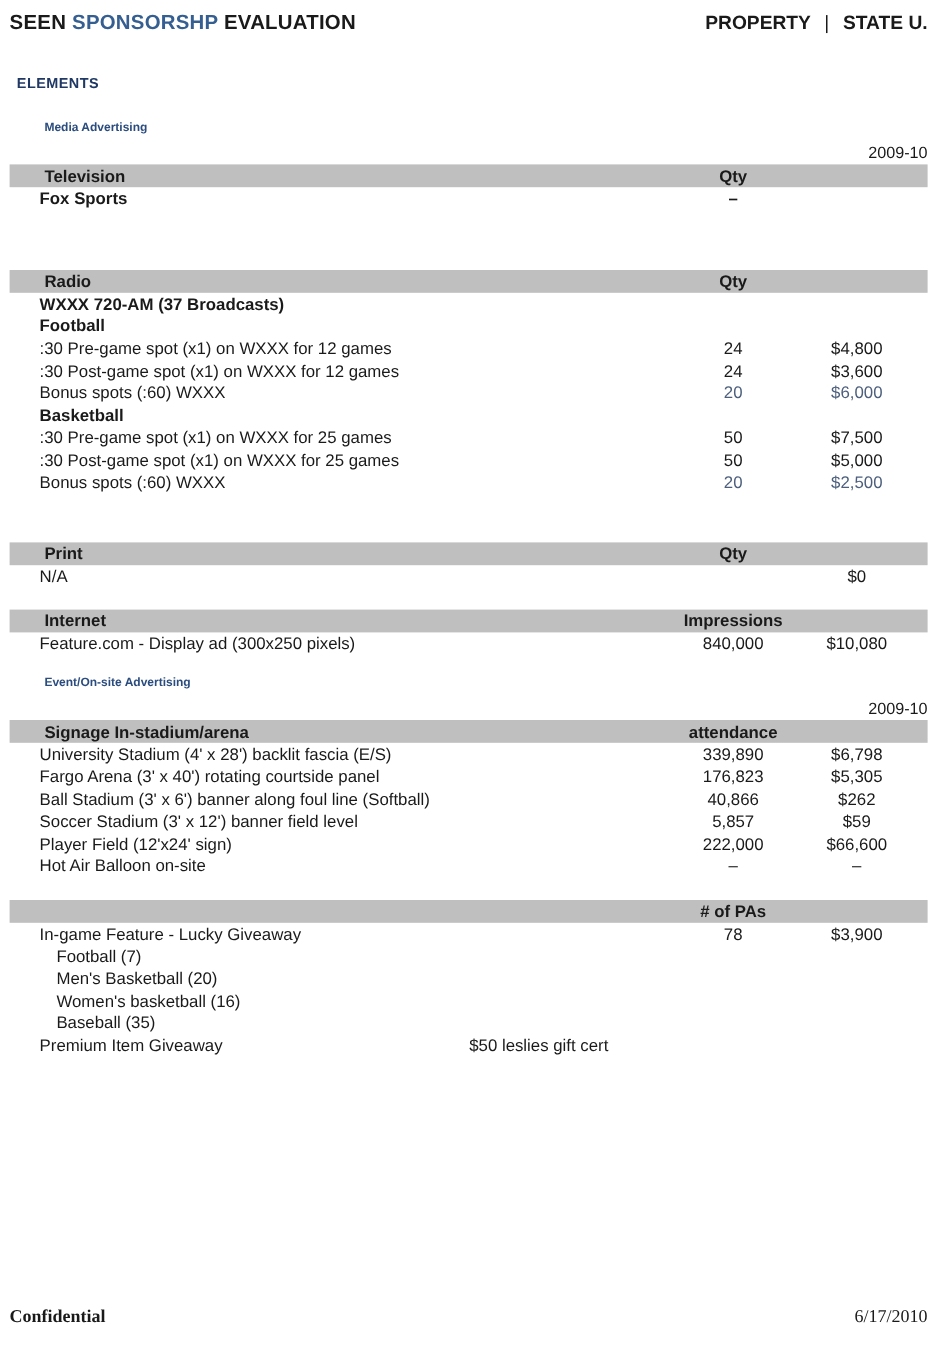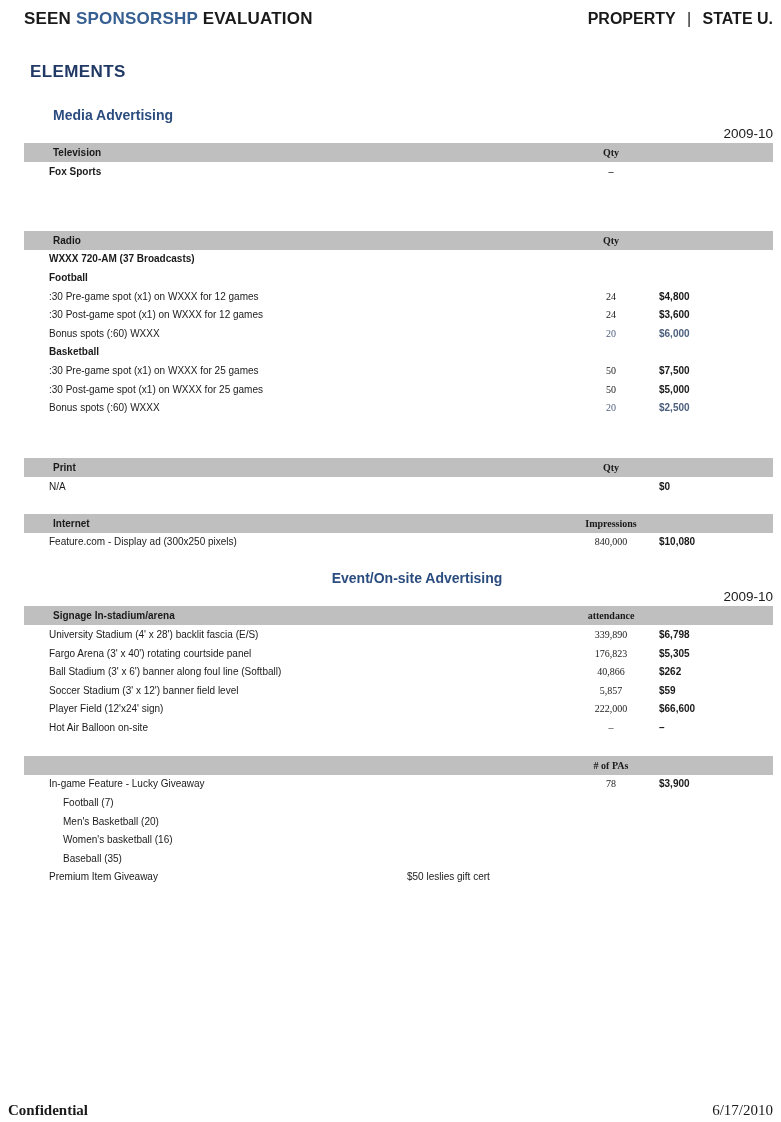--- a/index.html
+++ b/index.html
@@ -6,58 +6,58 @@
     --ink:#1a1a1a;
     --accent:#365F91;
     --navy:#1F3864;
     --headblue:#2B4C7E;
     --bluenum:#4D5F7D;
     --bar:#BFBFBF;
   }
   *{box-sizing:border-box;margin:0;padding:0;}
   html,body{background:#ffffff;}
   body{font-family:"Liberation Sans", sans-serif;color:var(--ink);}
-  .page{position:relative;width:781px;height:1122px;background:#fff;overflow:hidden;padding-left:16px;}
+  .page{position:relative;width:781px;height:1122px;background:#fff;overflow:hidden;}
 
   
   .top-header{display:flex;justify-content:space-between;align-items:baseline;padding:9px 8px 0 8px;}
   .report-title{font-size:17px;font-weight:600;letter-spacing:.2px;white-space:nowrap;}
   .report-title .accent{color:var(--accent);}
   .property-title{font-size:16px;font-weight:600;white-space:nowrap;}
   .property-title .pipe{padding:0 7px;font-weight:400;}
 
   
-  .page-title{margin:33px 0 0 14px;font-size:17px;font-weight:bold;color:var(--navy);letter-spacing:.4px;}
-
-  
-  .section-heading{margin:25px 0 0 37px;font-size:14px;font-weight:bold;color:var(--headblue);height:18px;}
+  .page-title{margin:33px 0 0 14px;font-size:12px;font-weight:bold;color:var(--navy);letter-spacing:.4px;}
+
+  
+  .section-heading{margin:25px 0 0 37px;font-size:10px;font-weight:bold;color:var(--headblue);height:18px;}
   .season{height:18px;line-height:18px;text-align:right;padding-right:8px;font-size:13.5px;}
 
   
   .tbl{margin:0 8px;}
-  .bar,.row{display:flex;align-items:center;padding-right:4px;font-size:10px;white-space:nowrap;}
+  .bar,.row{display:flex;align-items:center;padding-right:4px;font-size:14px;white-space:nowrap;}
   .bar{background:var(--bar);height:19px;padding-left:29px;font-weight:bold;}
   .row{height:18.6px;padding-left:25px;}
   .c-desc{width:358px;overflow:visible;}
   .bar .c-desc{width:354px;}
   .c-mid{flex:1;}
-  .c-qty{width:96px;text-align:center;font-family:Liberation Serif, serif;}
-  .c-val{width:110px;text-align:left;font-weight:bold;}
+  .c-qty{width:96px;text-align:center;}
+  .c-val{width:110px;text-align:center;}
   .row.bold{font-weight:bold;}
   .row.indent .c-desc{padding-left:14px;}
   .row.blue .c-qty,.row.blue .c-val{color:var(--bluenum);}
 
   .mt-radio{margin-top:50px;}
   .mt-print{margin-top:41px;}
   .mt-internet{margin-top:18px;}
-  .mt-event{margin-top:19px;text-align:center;}
+  .mt-event{margin-top:19px;}
   .mt-ann{margin-top:19px;}
 
   
-  .footer{position:absolute;left:0;right:0;top:1090px;display:flex;justify-content:space-between;padding:0 8px;font-family:"Liberation Serif", serif;font-size:15px;margin-top:12px;}
+  .footer{position:absolute;left:0;right:0;top:1090px;display:flex;justify-content:space-between;padding:0 8px;font-family:"Liberation Serif", serif;font-size:15px;}
   .footer .conf{font-weight:bold;}
 </style>
 </head>
 <body>
 
 <div class="page">
 
   <div class="top-header">
     <div class="report-title">
       <span>SEEN</span>

